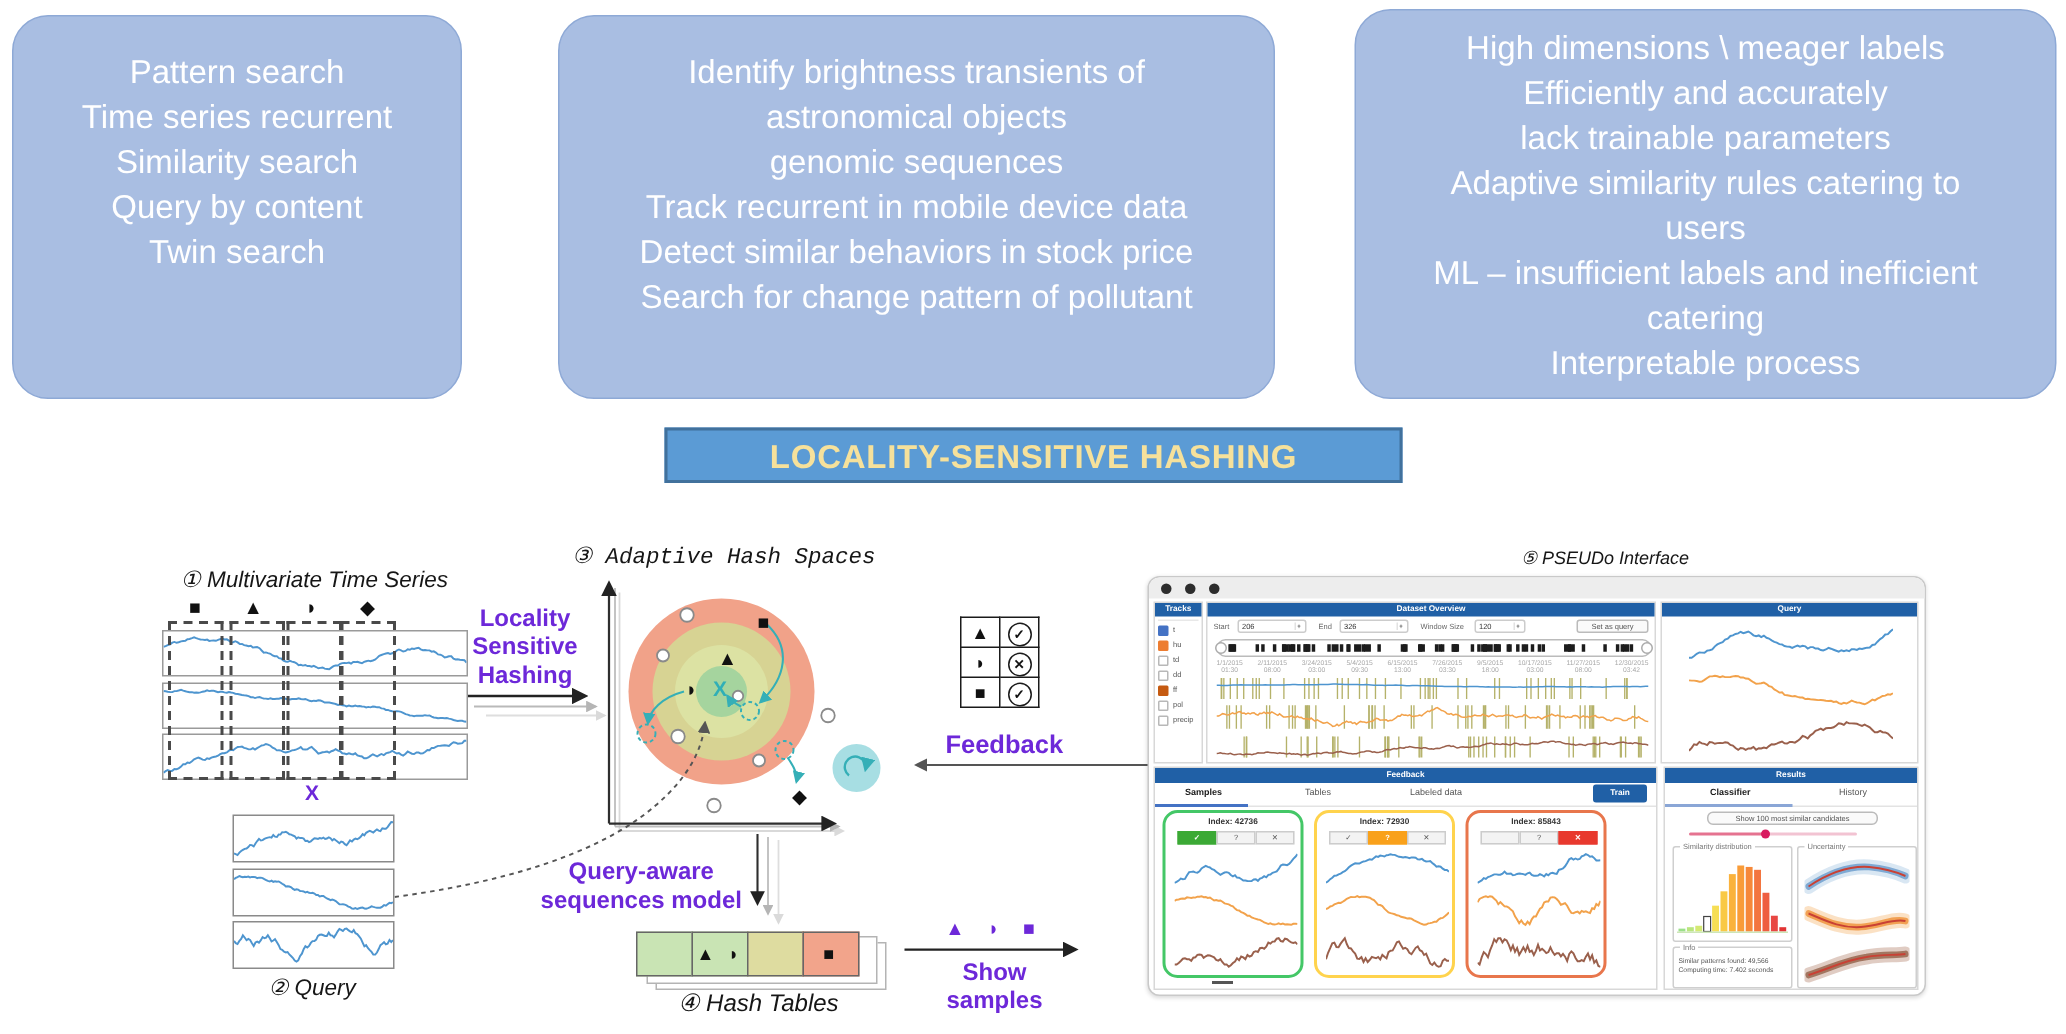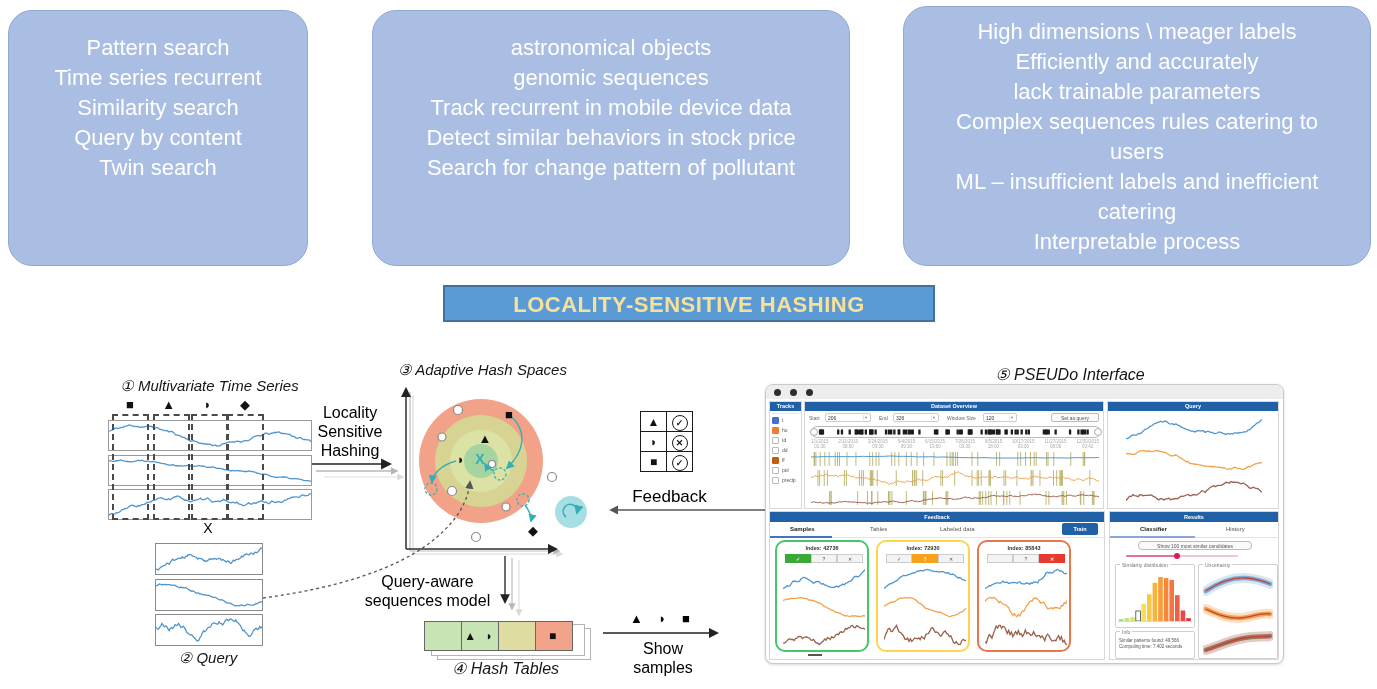--- a/index.html
+++ b/index.html
@@ -7,21 +7,21 @@
   .a{position:absolute;}
   
   .topbox{position:absolute;border-radius:24px;background:#A9BEE2;border:1.5px solid #8EA9D6;
           color:#fff;text-align:center;font-size:22px;line-height:30px;}
   .bl{white-space:nowrap;}
   .banner{position:absolute;left:443px;top:285px;width:492px;height:37px;background:#5B9BD5;
           border:2px solid #41719C;color:#F6E19B;font-weight:bold;font-size:22px;line-height:35px;
           text-align:center;letter-spacing:.5px;box-sizing:border-box;}
   
   .dlabel{position:absolute;font-style:italic;color:#161616;text-align:center;}
-  .bold-label{position:absolute;font-weight:normal;color:#000000;text-align:center;}
+  .bold-label{position:absolute;font-weight:bold;color:#6d28d9;text-align:center;}
   .tsbox{position:absolute;left:108px;width:202px;height:29px;border:1px solid #9a9a9a;background:#fff;}
   .qbox{position:absolute;left:155px;width:106px;height:30px;border:1px solid #8a8a8a;background:#fff;}
   .dashrect{position:absolute;top:414px;height:106px;width:37px;border:2px dashed #4a4a4a;box-sizing:border-box;}
   .spark{width:100%;height:100%;display:block;}
   .symrow{position:absolute;display:flex;justify-content:space-between;font-size:13px;color:#111;}
   
   .fbtable{position:absolute;left:640px;top:411px;border-collapse:collapse;}
   .fbtable td{border:1.6px solid #1a1a1a;width:25px;height:19px;text-align:center;padding:0;}
   .fbsym{font-size:12px;}
   .fbcircle{display:inline-flex;width:14px;height:14px;border:1.5px solid #1a1a1a;border-radius:50%;
@@ -81,31 +81,32 @@
 <div id="slide">
 
   <div class="topbox" style="left:8px;top:10px;width:300px;height:256px;padding-top:22px;box-sizing:border-box;">
       <div class="bl">Pattern search</div>
       <div class="bl">Time series recurrent</div>
       <div class="bl">Similarity search</div>
       <div class="bl">Query by content</div>
       <div class="bl">Twin search</div>
     </div>
   <div class="topbox" style="left:372px;top:10px;width:478px;height:256px;padding-top:22px;box-sizing:border-box;">
+      <div class="bl">Identify brightness transients of</div>
       <div class="bl">astronomical objects</div>
       <div class="bl">genomic sequences</div>
       <div class="bl">Track recurrent in mobile device data</div>
       <div class="bl">Detect similar behaviors in stock price</div>
       <div class="bl">Search for change pattern of pollutant</div>
     </div>
   <div class="topbox" style="left:903px;top:6px;width:468px;height:260px;padding-top:10px;box-sizing:border-box;">
       <div class="bl">High dimensions \ meager labels</div>
       <div class="bl">Efficiently and accurately</div>
       <div class="bl">lack trainable parameters</div>
-      <div class="bl">Complex sequences rules catering to</div>
+      <div class="bl">Adaptive similarity rules catering to</div>
       <div class="bl">users</div>
       <div class="bl">ML – insufficient labels and inefficient</div>
       <div class="bl">catering</div>
       <div class="bl">Interpretable process</div>
     </div>
 
   <div class="banner">LOCALITY-SENSITIVE HASHING</div>
 
   <svg class="a" width="1377" height="689" style="left:0;top:0;pointer-events:none;">
     <defs>
@@ -244,21 +245,21 @@
     <span>②</span>
     <span>Query</span>
   </div>
 
   <div class="bold-label" style="left:306px;top:403px;width:88px;font-size:16px;line-height:19px;">
       <div class="ll">Locality</div>
       <div class="ll">Sensitive</div>
       <div class="ll">Hashing</div>
     </div>
 
-  <div class="dlabel" style="left:380px;top:361px;width:205px;font-size:15px;">
+  <div class="dlabel" style="left:380px;top:361px;width:205px;font-size:15px;font-family:Liberation Mono, monospace;">
     <span>③</span>
     <span>Adaptive Hash Spaces</span>
   </div>
 
   <div class="bold-label" style="left:350px;top:572px;width:155px;font-size:16px;line-height:19px;">
       <div class="ll">Query-aware</div>
       <div class="ll">sequences model</div>
     </div>
 
   <div class="sheet" style="left:437px;top:628px;"></div>
@@ -299,21 +300,21 @@
       <td><span class="fbcircle">✕</span></td>
     </tr>
     <tr>
       <td class="fbsym">■</td>
       <td><span class="fbcircle">✓</span></td>
     </tr>
   </tbody>
     </table>
   <div class="bold-label" style="left:617px;top:487px;width:105px;font-size:17px;">Feedback</div>
 
-  <div class="dlabel" style="left:945px;top:365px;width:250px;font-size:16px;">
+  <div class="dlabel" style="left:945px;top:365px;width:250px;font-size:12px;">
     <span>⑤</span>
     <span>PSEUDo Interface</span>
   </div>
 
   <div id="win">
     <div id="titlebar">
       <div class="dot" style="left:8px;"></div>
       <div class="dot" style="left:24px;"></div>
       <div class="dot" style="left:40px;"></div>
     </div>

